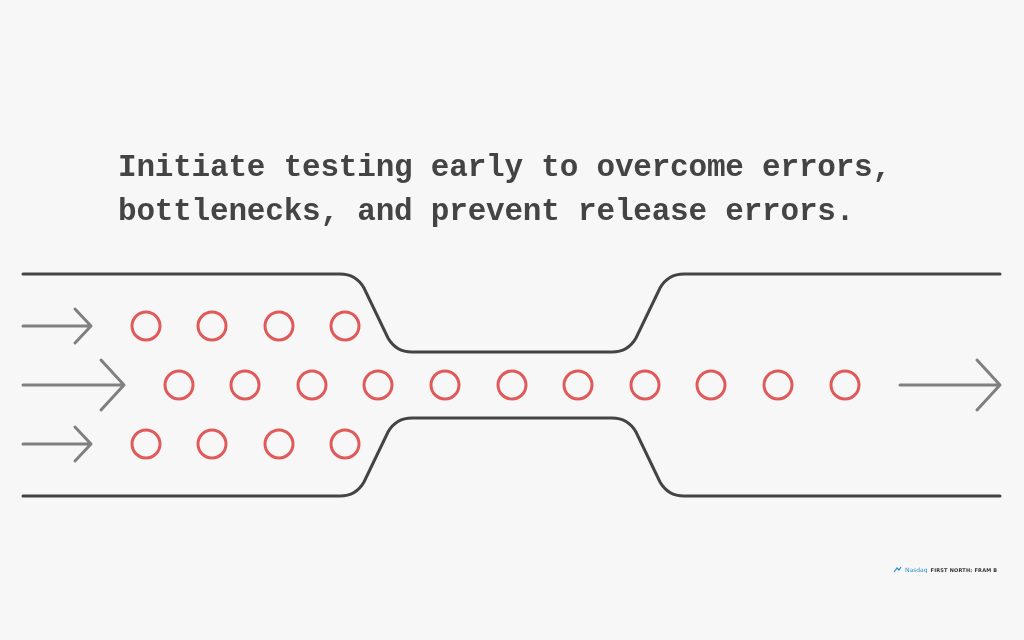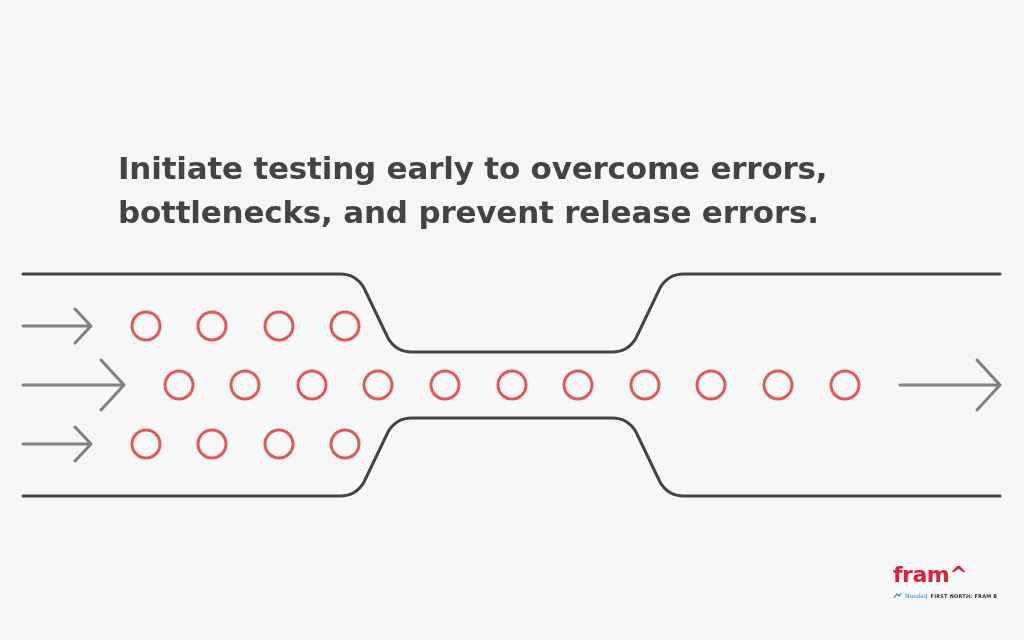--- a/index.html
+++ b/index.html
@@ -1,18 +1,18 @@
 <!DOCTYPE html>
 <html><head>
 <meta charset="utf-8">
 <style>
   html, body { margin:0; padding:0; }
   body { width:1024px; height:640px; background:#f7f7f7; position:relative; overflow:hidden; font-family:"DejaVu Sans", sans-serif; }
   .headline { position:absolute; left:118px; top:146px; width:820px; margin:0; font-family:"DejaVu Sans", sans-serif; font-weight:bold; font-size:31px; line-height:44px; color:#444444; letter-spacing:-0.2px; }
-  .headline span { display:block; }
+  .headline span { display:block;font-family:Liberation Mono, monospace; }
   svg.diagram { position:absolute; left:0; top:0; }
   .logo { position:absolute; left:893px; top:562px; }
   .logo-word { font-family:"DejaVu Sans", sans-serif; font-weight:bold; font-size:22px; color:#d8223a; letter-spacing:-0.5px; line-height:26px; }
   .logo-sub { display:flex; align-items:center; gap:3px; margin-top:4px; }
   .nasdaq { font-family:"DejaVu Sans", sans-serif; font-size:6px; color:#2b8ccc; }
   .fn { font-family:"DejaVu Sans", sans-serif; font-size:5px; font-weight:bold; color:#333; letter-spacing:0.2px; }
 </style>
 </head>
 <body>
 
@@ -65,21 +65,20 @@
     <g>
       <circle cx="146" cy="444" r="14"></circle>
       <circle cx="212" cy="444" r="14"></circle>
       <circle cx="279" cy="444" r="14"></circle>
       <circle cx="345" cy="444" r="14"></circle>
     </g>
   </g>
 </svg>
 
 <div class="logo">
-  <div class="logo-word">fram^</div>
   <div class="logo-sub">
     <svg width="9" height="7" viewBox="0 0 9 7">
       <path d="M1 6 L4 2 L6 4 L8 1" fill="none" stroke="#2b8ccc" stroke-width="1.2"></path>
     </svg>
     <span class="nasdaq">Nasdaq</span>
     <span class="fn">FIRST NORTH: FRAM B</span>
   </div>
 </div>
 
 </body></html>

